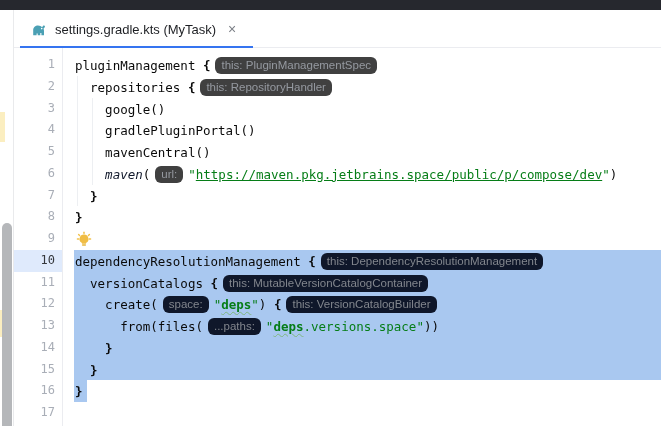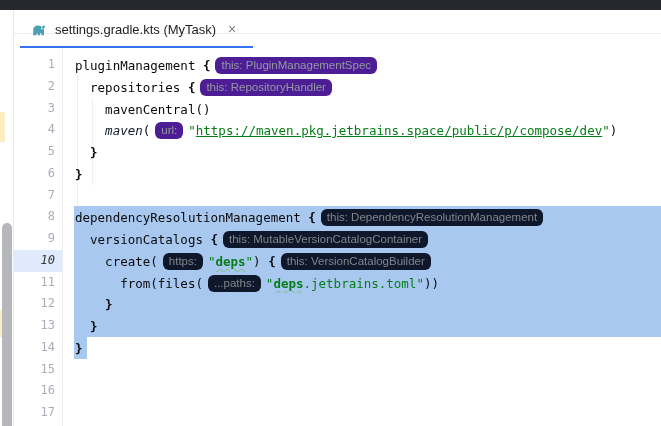--- a/index.html
+++ b/index.html
@@ -11,49 +11,49 @@
 
   
   .leftstrip{position:absolute;left:0;top:10px;width:14px;height:416px;background:#fff;
     border-right:1px solid #e9eaec;overflow:hidden;}
   .stripe{position:absolute;left:0;width:5px;background:#fbeec0;}
   .stripe.s1{top:102px;height:30px;}
   .stripe.s2{top:300px;height:27px;}
   .lthumb{position:absolute;left:2px;top:213px;width:10px;height:230px;background:#b5b7ba;border-radius:5px;}
 
   
-  .tabbar{position:absolute;left:14px;top:10px;width:647px;height:24px;background:#fff;
+  .tabbar{position:absolute;left:14px;top:10px;width:647px;height:38px;background:#fff;
     border-bottom:1px solid #ebecf0;}
   .tab{position:absolute;left:6px;top:0;height:38px;width:233px;display:flex;align-items:center;
     padding:0 10px 0 10px;gap:8px;cursor:pointer;}
   .tab .ul{position:absolute;left:0;bottom:-1px;width:100%;height:3px;background:#3574f0;}
   .tablabel{font-size:13px;color:#1d1f23;white-space:nowrap;}
   .tabclose{font-size:14px;color:#7b7f86;margin-left:4px;line-height:1;}
 
   
   .editor{position:absolute;left:14px;top:48px;width:647px;height:378px;background:#fff;}
   .gutter{position:absolute;left:0;top:0;width:49px;height:100%;padding-top:6px;
     border-right:1px solid #ebecf0;}
   .gnum{height:21.75px;line-height:21.75px;text-align:right;padding-right:7px;
     font-family:"DejaVu Sans Mono",monospace;font-size:12px;color:#a9aeb7;}
-  .gnum.caret{background:#dfeafc;color:#34373c;font-style:italic;}
+  .gnum.caret{background:#dfeafc;color:#34373c;}
   .codearea{position:absolute;left:49px;top:0;right:0;height:100%;padding-top:6px;}
   .row{position:relative;height:21.75px;line-height:21.75px;white-space:pre;}
   .sel{position:absolute;top:0;bottom:0;background:#a9c8f0;}
   .sel.full{left:11px;right:0;}
   .sel.char{left:11px;width:13px;}
   .toks{position:relative;display:inline-block;margin-left:12px;
     font-family:"DejaVu Sans Mono",monospace;font-size:12.5px;color:#0a0a0a;font-weight:500;}
   .tk-brace{font-weight:700;}
   .tk-fn{font-style:italic;color:#0f172a;}
   .tk-str,.tk-strlink,.tk-strwarn{color:#067d17;}
   .tk-strlink{text-decoration:underline;}
   .tk-strwarn{text-decoration:underline wavy 1px #7fb77f;text-underline-offset:2px;font-weight:bold;}
   .tk-hint{display:inline-block;font-family:"Liberation Sans",sans-serif;font-weight:400;
-    font-size:11.5px;color:#9599a0;background:#4c1d95;border-radius:6px;
+    font-size:11.5px;color:#9599a0;background:#404040;border-radius:6px;
     padding:1px 6px 2px;margin:0 5px 0 5px;line-height:14px;vertical-align:1px;}
   .row.selected .tk-hint{background:#0f172a;color:#82868d;}
 
   
   .guide{position:absolute;width:1px;}
   .guide.gray{background:#edeff2;}
   .guide.white{background:rgba(255,255,255,0.6);}
 
   
   .bulb{position:absolute;left:12px;top:183px;width:18px;height:18px;cursor:pointer;}
@@ -118,27 +118,29 @@
           <line x1="14.4" y1="3.4" x2="13.4" y2="4.4"></line>
           <line x1="2.4" y1="8" x2="3.8" y2="8"></line>
           <line x1="15.6" y1="8" x2="14.2" y2="8"></line>
         </g>
         <path fill="#f0bd45" d="M9 3.6 a4.4 4.4 0 0 1 2.6 8 c-.4.3-.6.7-.6 1.1 h-4 c0-.4-.2-.8-.6-1.1 A4.4 4.4 0 0 1 9 3.6 Z"></path>
         <rect x="6.9" y="13.2" width="4.2" height="1.6" rx="0.8" fill="#e5b63e"></rect>
       </svg>
     </div>
   <div class="row"><span class="toks"><span class="tk-code">pluginManagement </span><span class="tk-brace">{</span><span class="tk-hint">this: PluginManagementSpec</span></span></div>
       <div class="row"><span class="toks"><span class="tk-code">  repositories </span><span class="tk-brace">{</span><span class="tk-hint">this: RepositoryHandler</span></span></div>
+      <div class="row"><span class="toks"><span class="tk-code">    google()</span></span></div>
+      <div class="row"><span class="toks"><span class="tk-code">    gradlePluginPortal()</span></span></div>
       <div class="row"><span class="toks"><span class="tk-code">    mavenCentral()</span></span></div>
       <div class="row"><span class="toks"><span class="tk-code">    </span><span class="tk-fn">maven</span><span class="tk-code">(</span><span class="tk-hint">url:</span><span class="tk-str">"</span><span class="tk-strlink">https://maven.pkg.jetbrains.space/public/p/compose/dev</span><span class="tk-str">"</span><span class="tk-code">)</span></span></div>
       <div class="row"><span class="toks"><span class="tk-code">  </span><span class="tk-brace">}</span></span></div>
       <div class="row"><span class="toks"><span class="tk-brace">}</span></span></div>
       <div class="row"><span class="toks"></span></div>
       <div class="row selected"><div class="sel full"></div><span class="toks"><span class="tk-code">dependencyResolutionManagement </span><span class="tk-brace">{</span><span class="tk-hint">this: DependencyResolutionManagement</span></span></div>
       <div class="row selected"><div class="sel full"></div><span class="toks"><span class="tk-code">  versionCatalogs </span><span class="tk-brace">{</span><span class="tk-hint">this: MutableVersionCatalogContainer</span></span></div>
-      <div class="row selected"><div class="sel full"></div><span class="toks"><span class="tk-code">    create(</span><span class="tk-hint">https:</span><span class="tk-str">"</span><span class="tk-strwarn">deps</span><span class="tk-str">"</span><span class="tk-code">) </span><span class="tk-brace">{</span><span class="tk-hint">this: VersionCatalogBuilder</span></span></div>
-      <div class="row selected"><div class="sel full"></div><span class="toks"><span class="tk-code">      from(files(</span><span class="tk-hint">...paths:</span><span class="tk-str">"</span><span class="tk-strwarn">deps</span><span class="tk-str">.jetbrains.toml</span><span class="tk-str">"</span><span class="tk-code">))</span></span></div>
+      <div class="row selected"><div class="sel full"></div><span class="toks"><span class="tk-code">    create(</span><span class="tk-hint">space:</span><span class="tk-str">"</span><span class="tk-strwarn">deps</span><span class="tk-str">"</span><span class="tk-code">) </span><span class="tk-brace">{</span><span class="tk-hint">this: VersionCatalogBuilder</span></span></div>
+      <div class="row selected"><div class="sel full"></div><span class="toks"><span class="tk-code">      from(files(</span><span class="tk-hint">...paths:</span><span class="tk-str">"</span><span class="tk-strwarn">deps</span><span class="tk-str">.versions.space</span><span class="tk-str">"</span><span class="tk-code">))</span></span></div>
       <div class="row selected"><div class="sel full"></div><span class="toks"><span class="tk-code">    </span><span class="tk-brace">}</span></span></div>
       <div class="row selected"><div class="sel full"></div><span class="toks"><span class="tk-code">  </span><span class="tk-brace">}</span></span></div>
       <div class="row selected"><div class="sel char"></div><span class="toks"><span class="tk-brace">}</span></span></div>
       <div class="row"><span class="toks"></span></div>
     </div>
 </div>
 
 </body></html>

